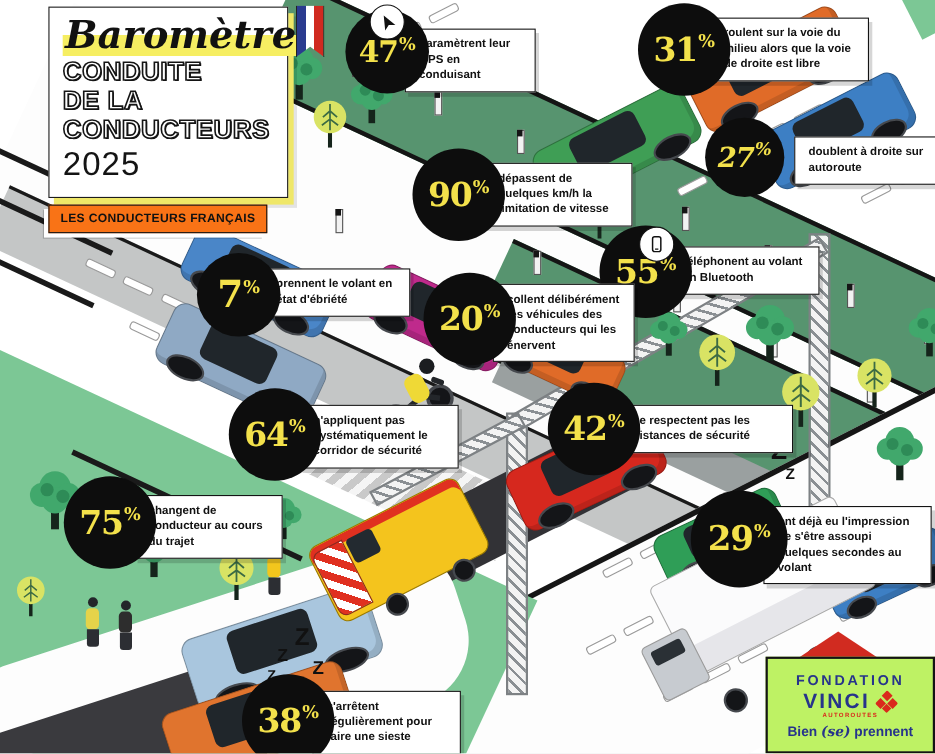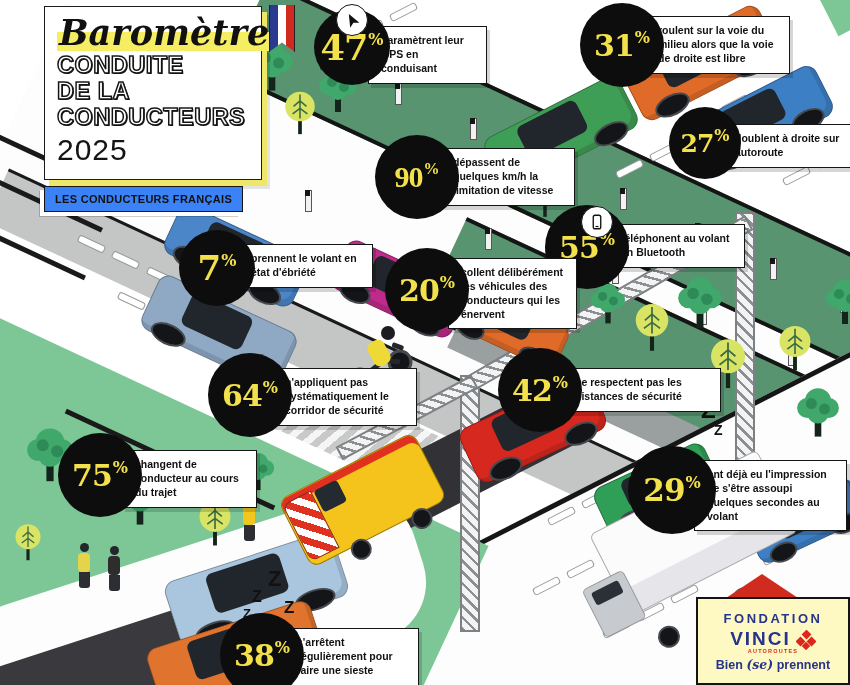--- a/index.html
+++ b/index.html
@@ -73,24 +73,24 @@
   .stat{position:absolute;z-index:30;}
   .scard{position:absolute;background:#fff;border:1.6px solid #141414;box-shadow:3px 4px 0 rgba(0,0,0,.16);
          font-size:10.5px;font-weight:bold;line-height:1.32;padding:7px 9px 7px 12px;color:#111;z-index:29;}
   .scircle{position:absolute;background:#0d0d0d;border-radius:50%;display:flex;align-items:center;justify-content:center;
            color:#f3e14b;font-family:"DejaVu Serif",serif;font-weight:bold;z-index:31;}
   .scircle .sign{font-size:16px;position:relative;top:-8px;margin-left:1px;}
   .val{font-size:30px;letter-spacing:-1px;}
   .mini-icon{position:absolute;width:30px;height:30px;background:#fff;border:1.6px solid #141414;border-radius:50%;
              display:flex;align-items:center;justify-content:center;z-index:32;}
 
-  .k47{left:314px;top:9px;width:76px;height:76px;}   .k47 .val{font-size:35px;} .c47{left:368px;top:26px;width:96px;}
+  .k47{left:314px;top:9px;width:76px;height:76px;}   .k47 .val{font-size:27px;} .c47{left:368px;top:26px;width:96px;}
   .k43{left:580px;top:3px;width:84px;height:84px;}   .c43{left:645px;top:16px;width:122px;}
-  .k90{left:375px;top:135px;width:84px;height:84px;font-family:Liberation Serif, serif;} .c90{left:440px;top:148px;width:112px;}
-  .k27{left:669px;top:107px;width:72px;height:72px;} .k27 .val{font-size:25px;} .c27{left:722px;top:124px;width:114px;}
+  .k90{left:375px;top:135px;width:84px;height:84px;} .c90{left:440px;top:148px;width:112px;}
+  .k27{left:641px;top:107px;width:72px;height:72px;font-style:italic;} .k27 .val{font-size:25px;} .c27{left:722px;top:124px;width:114px;}
   .k55{left:545px;top:205px;width:84px;height:84px;} .c55{left:608px;top:224px;width:114px;}
   .k7{left:179px;top:230px;width:76px;height:76px;}  .k7 .val{font-size:34px;} .c7{left:238px;top:244px;width:112px;}
   .k30{left:385px;top:248px;width:84px;height:84px;} .c30{left:448px;top:258px;width:106px;}
   .k64{left:208px;top:353px;width:84px;height:84px;} .c64{left:272px;top:368px;width:122px;}
   .k68{left:498px;top:348px;width:84px;height:84px;} .c68{left:562px;top:368px;width:136px;}
   .k75{left:58px;top:433px;width:84px;height:84px;}  .c75{left:122px;top:450px;width:112px;}
   .k29{left:628px;top:446px;width:88px;height:88px;} .k29 .val{font-size:31px;} .c29{left:694px;top:460px;width:130px;}
   .k38{left:220px;top:613px;width:84px;height:84px;} .c38{left:284px;top:628px;width:112px;}
   .i47{left:336px;top:4px;} .i55{left:581px;top:206px;}
 
@@ -98,31 +98,31 @@
   #title-card{position:absolute;left:44px;top:6px;width:192px;background:#fff;border:1.5px solid #1c1c1c;
               padding:8px 12px 12px;box-shadow:5px 6px 0 #efe768,8px 9px 0 rgba(0,0,0,.1);z-index:40;}
   #title-script{font-family:"DejaVu Serif",serif;font-style:italic;font-weight:bold;font-size:35px;color:#111;line-height:1.05;}
   #title-script .hl{background:linear-gradient(transparent 48%,#f6ee62 48%,#f6ee62 94%,transparent 94%);padding:0 2px;}
   .outline-line{font-size:23.5px;font-weight:bold;color:#fff;-webkit-text-stroke:1.5px #141414;
                 letter-spacing:.5px;line-height:1.12;text-shadow:1px 1px 0 #141414;}
   #title-year{font-size:30px;font-weight:normal;color:#141414;letter-spacing:1px;margin-top:2px;}
   #flag{position:absolute;left:224px;top:-2px;width:24px;height:46px;z-index:41;
         background:linear-gradient(90deg,#2a3b8f 0 33%,#fff 33% 66%,#d02a20 66%);
         clip-path:polygon(0 0,100% 0,100% 100%,50% 80%,0 100%);border:1px solid #222;border-top:none;}
-  #subtitle-box{position:absolute;left:44px;top:186px;background:#3b82f6;border:1.5px solid #141414;
+  #subtitle-box{position:absolute;left:44px;top:186px;background:#f97316;border:1.5px solid #141414;
                 padding:6px 10px;font-size:11px;font-weight:bold;color:#111;letter-spacing:.3px;
                 box-shadow:-4px 4px 0 #fff,-5px 5px 0 rgba(0,0,0,.18);z-index:40;}
 
   
   #logo-roof{position:absolute;left:726px;top:574px;width:0;height:0;border-left:36px solid transparent;
              border-right:36px solid transparent;border-bottom:24px solid #d12b20;z-index:39;}
-  #logo-box{position:absolute;left:696px;top:597px;width:150px;height:84px;background:#fef9c3;border:2px solid #141414;
+  #logo-box{position:absolute;left:696px;top:597px;width:150px;height:84px;background:#bef264;border:2px solid #141414;
             box-shadow:7px 6px 0 #efe768;z-index:40;display:flex;flex-direction:column;align-items:center;justify-content:center;gap:2px;}
   #logo-fondation{color:#27348b;font-weight:bold;letter-spacing:2.5px;font-size:13px;}
-  #logo-brandrow{display:flex;align-items:flex-end;gap:5px;}
+  #logo-brandrow{display:flex;align-items:flex-start;gap:5px;}
   #logo-vinci{color:#27348b;font-weight:bold;font-size:19px;letter-spacing:2px;}
   #logo-sub{color:#da291c;font-size:5.5px;font-weight:bold;letter-spacing:1.2px;margin-top:-4px;}
   #logo-tagline{color:#27348b;font-size:12.5px;font-weight:bold;margin-top:1px;}
   #logo-tagline .se{font-family:"DejaVu Serif",serif;font-style:italic;}
 </style>
 </head>
 <body>
 
 <div id="canvas">
 

